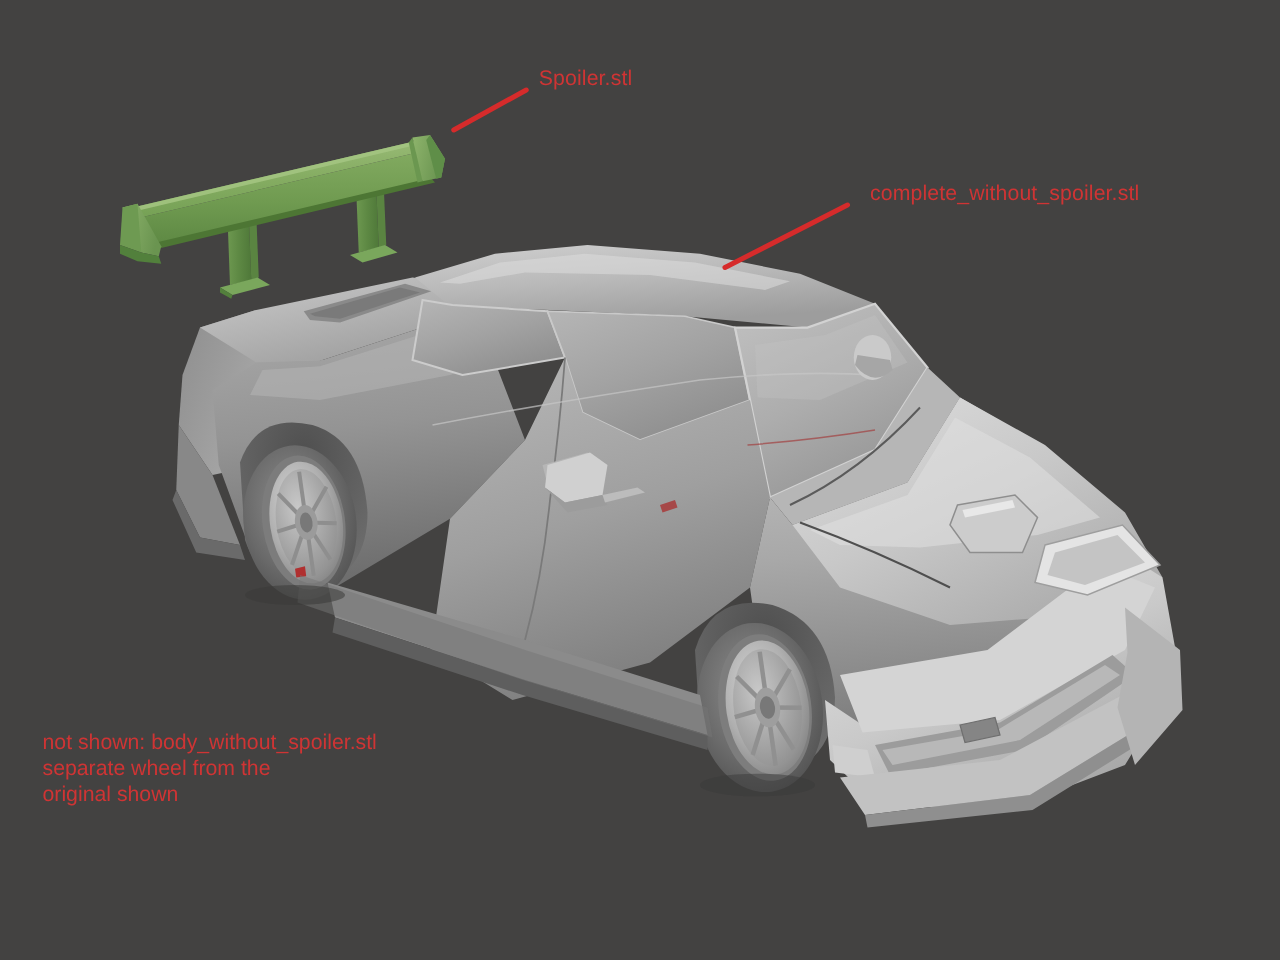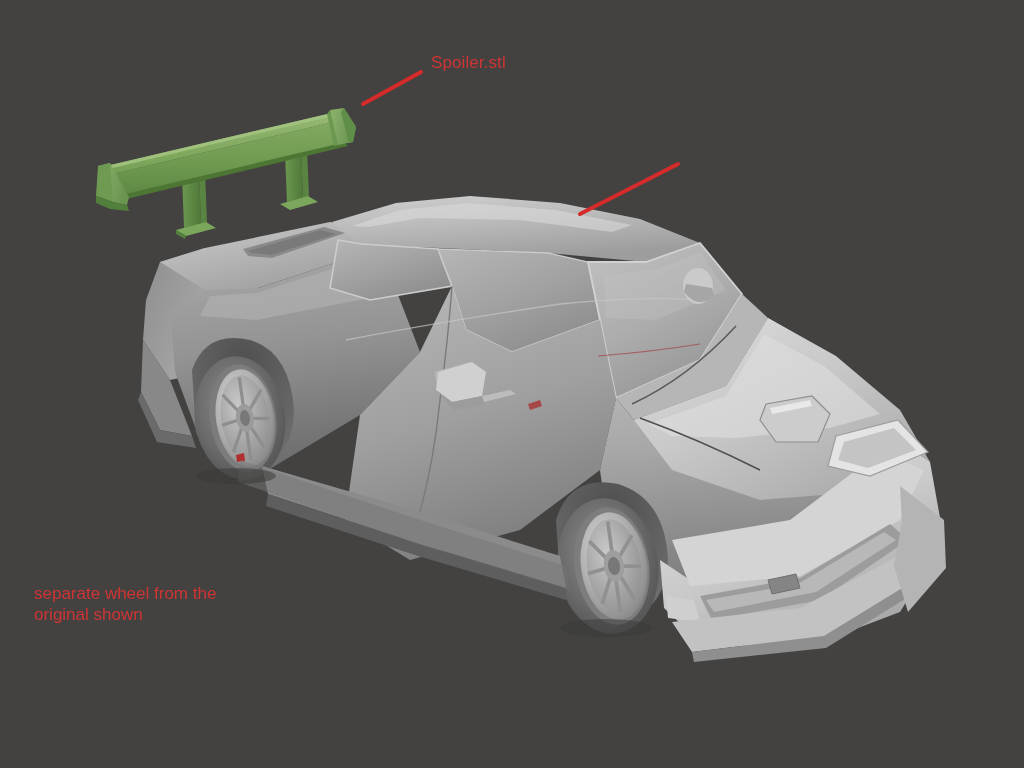--- a/index.html
+++ b/index.html
@@ -298,19 +298,21 @@
       <ellipse cx="236" cy="476" rx="40" ry="8" fill="#3a3a39" opacity="0.55"></ellipse>
       <ellipse cx="606" cy="628" rx="46" ry="9" fill="#3a3a39" opacity="0.5"></ellipse>
     </g>
 
     <line x1="363" y1="104" x2="421" y2="72" stroke="#d62b2b" stroke-width="4" stroke-linecap="round"></line>
     <line x1="580" y1="214" x2="678" y2="164" stroke="#d62b2b" stroke-width="4" stroke-linecap="round"></line>
   </svg>
 
   <div class="annot-label" id="label-spoiler">Spoiler.stl</div>
 
+  <div class="annot-label" id="label-complete">complete_without_spoiler.stl</div>
 
   <div id="notes-block">
+    <div>not shown: body_without_spoiler.stl</div>
     <div>separate wheel from the</div>
     <div>original shown</div>
   </div>
 
 </div>
 
 </body></html>

